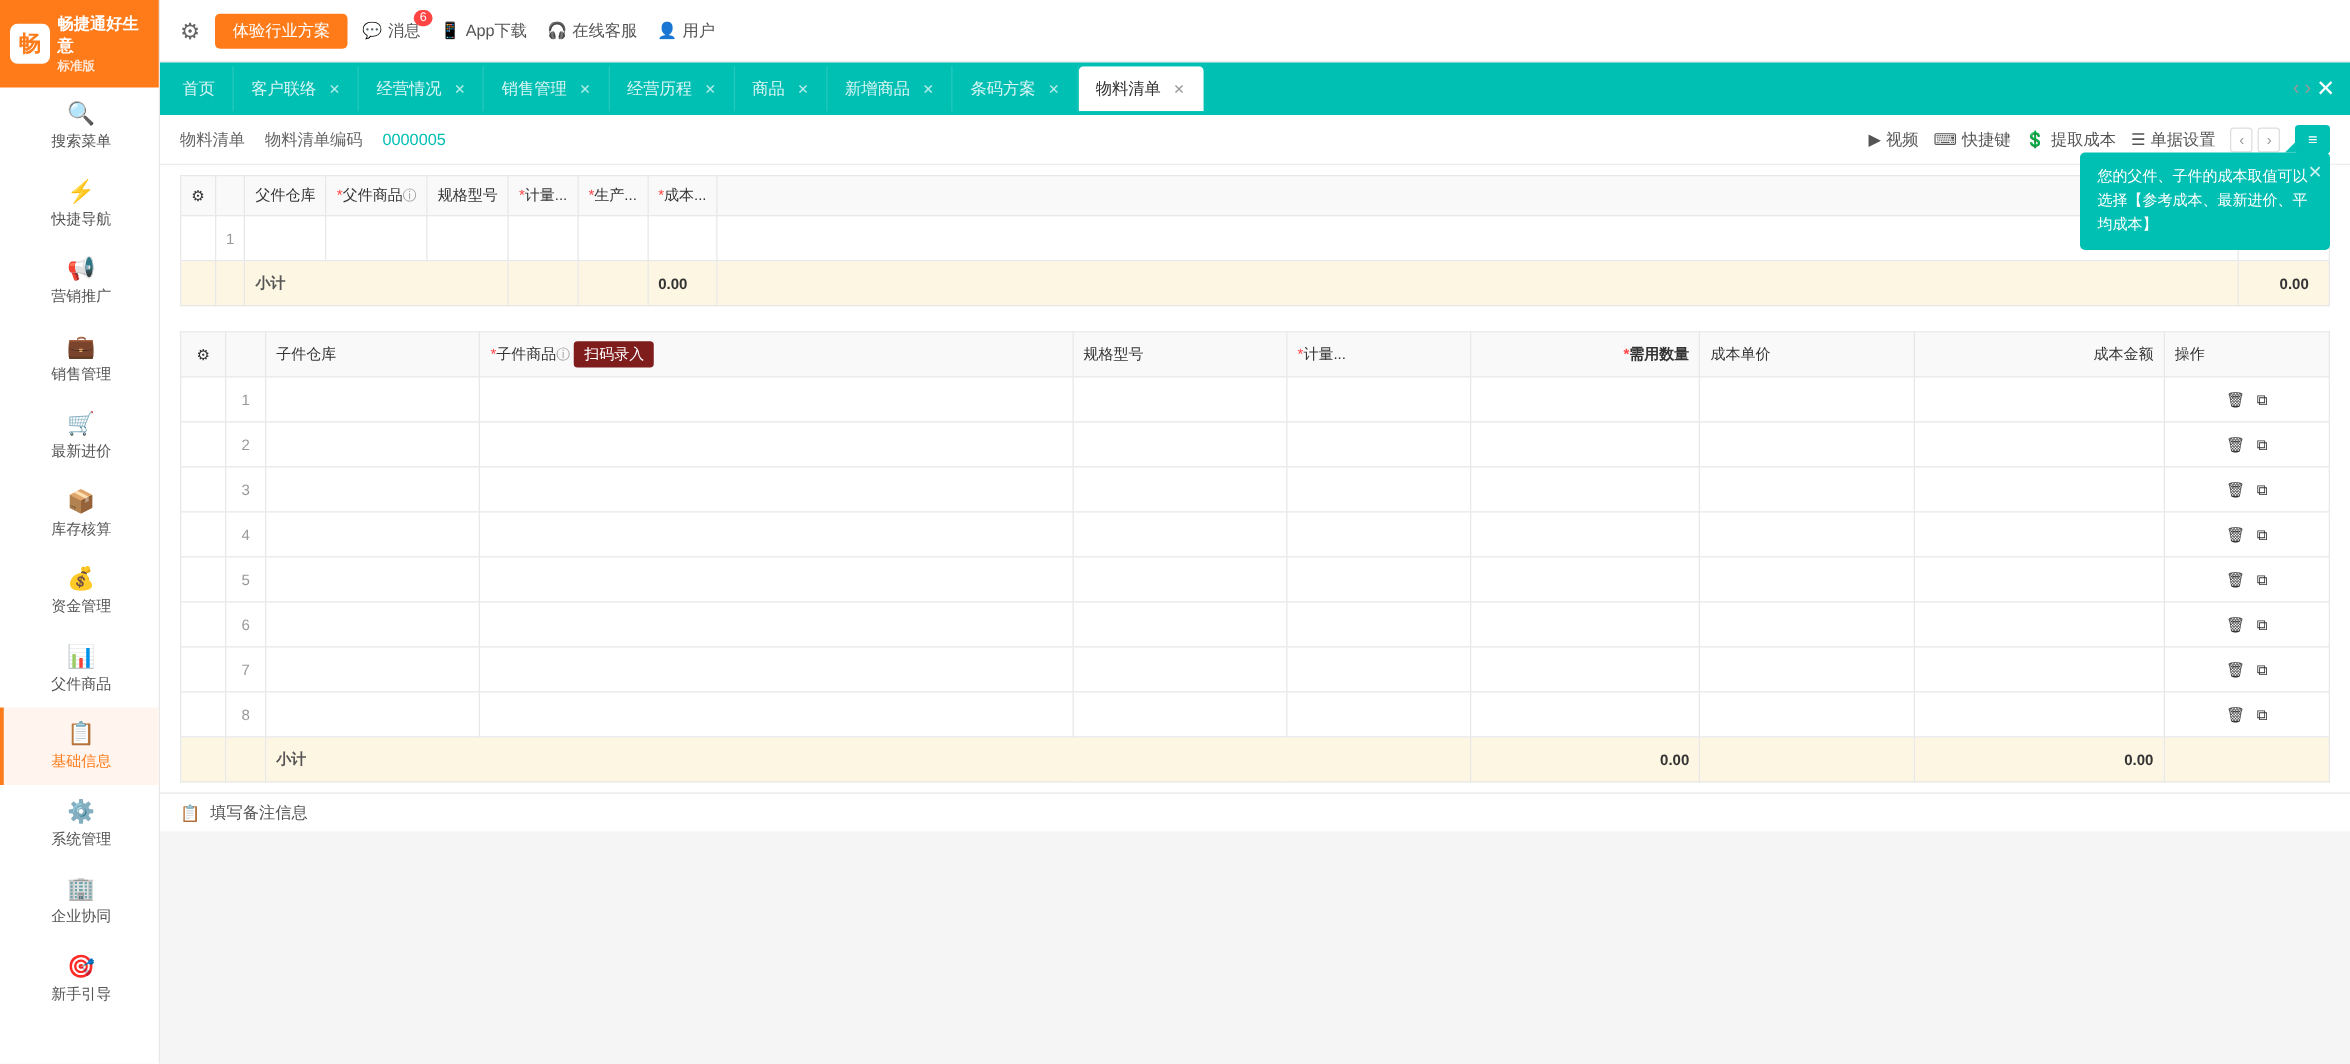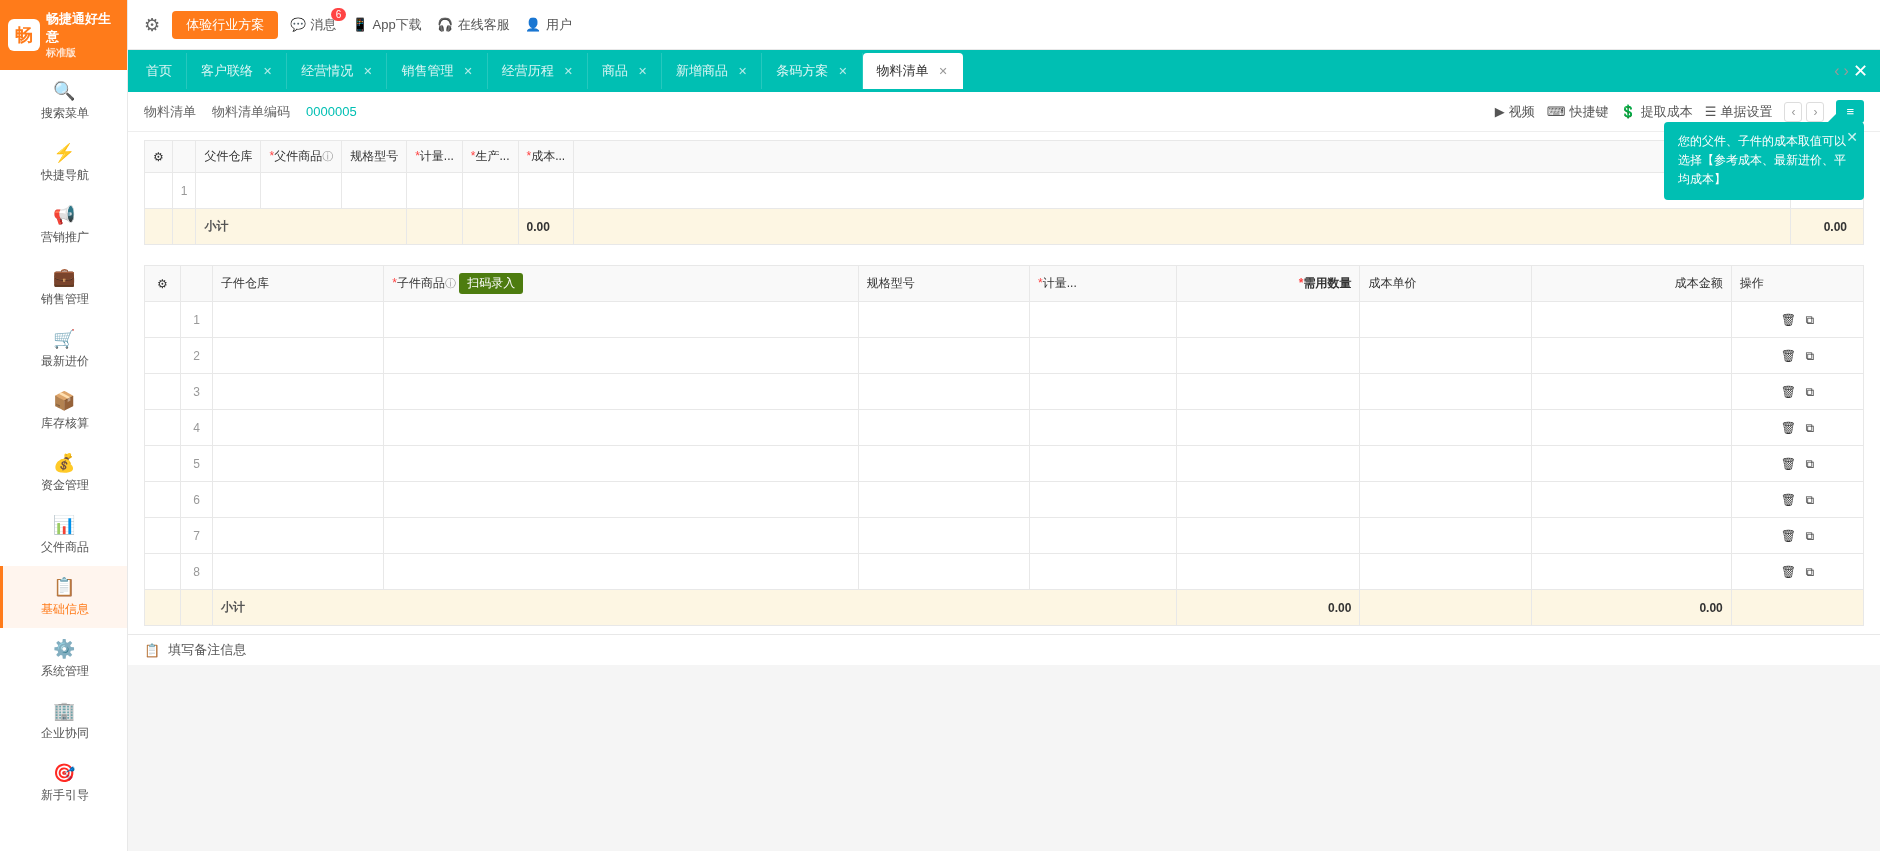--- a/index.html
+++ b/index.html
@@ -50,21 +50,21 @@
     .section-title { font-size: 14px; font-weight: bold; color: #333; margin-bottom: 8px; }
 
     
     .data-table { width: 100%; border-collapse: collapse; font-size: 12px; }
     .data-table th { background: #f9f9f9; border: 1px solid #e8e8e8; padding: 7px 8px; text-align: left; color: #333; font-weight: normal; white-space: nowrap; }
     .data-table th .required { color: #f44; }
     .data-table td { border: 1px solid #e8e8e8; padding: 6px 8px; color: #333; height: 36px; }
     .data-table tr.subtotal td { background: #fdf6e3; font-weight: bold; }
     .data-table .row-num { color: #999; text-align: center; width: 32px; }
     .data-table .col-settings { width: 36px; text-align: center; }
-    .scan-btn { background: #4d7c0f; color: #fff; border: none; border-radius: 3px; padding: 2px 8px; font-size: 12px; cursor: pointer; text-align: right; }
+    .scan-btn { background: #7f1d1d; color: #fff; border: none; border-radius: 3px; padding: 2px 8px; font-size: 12px; cursor: pointer; text-align: right; }
 
     
     .tooltip-box { position: absolute; right: 20px; top: 155px; background: #00bfb3; color: #fff; padding: 10px 14px; border-radius: 4px; font-size: 12px; width: 200px; line-height: 1.6; z-index: 100; }
     .tooltip-box::before { content: ''; position: absolute; top: -8px; right: 20px; border-left: 8px solid transparent; border-right: 8px solid transparent; border-bottom: 8px solid #00bfb3; }
     .tooltip-close { position: absolute; top: 4px; right: 6px; cursor: pointer; color: rgba(255,255,255,0.8); font-size: 14px; }
 
     
     .bottom-bar { border-top: 1px solid #e8e8e8; padding: 6px 16px; display: flex; align-items: center; gap: 8px; background: #fff; font-size: 13px; color: #555; }
     .nav-btn { background: none; border: none; cursor: pointer; color: #999; font-size: 16px; }
     .toolbar-action { display: flex; align-items: center; gap: 4px; cursor: pointer; color: #555; font-size: 13px; }

